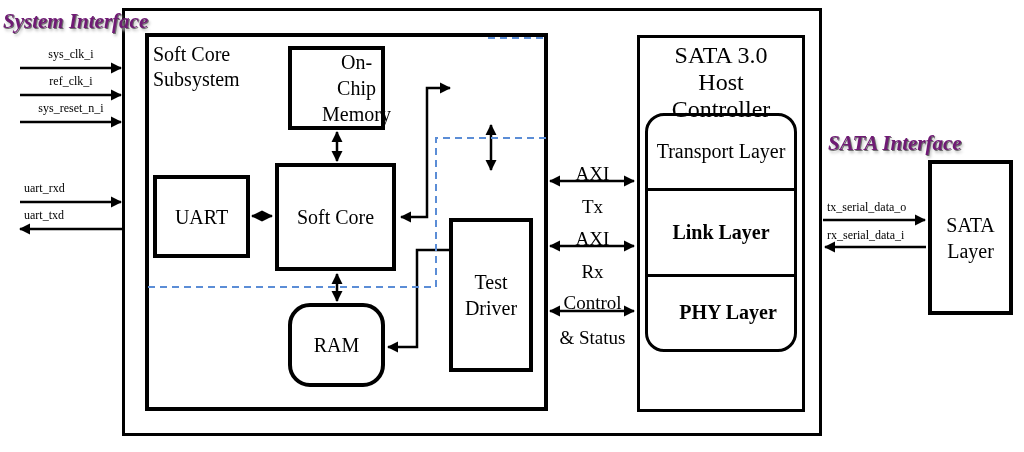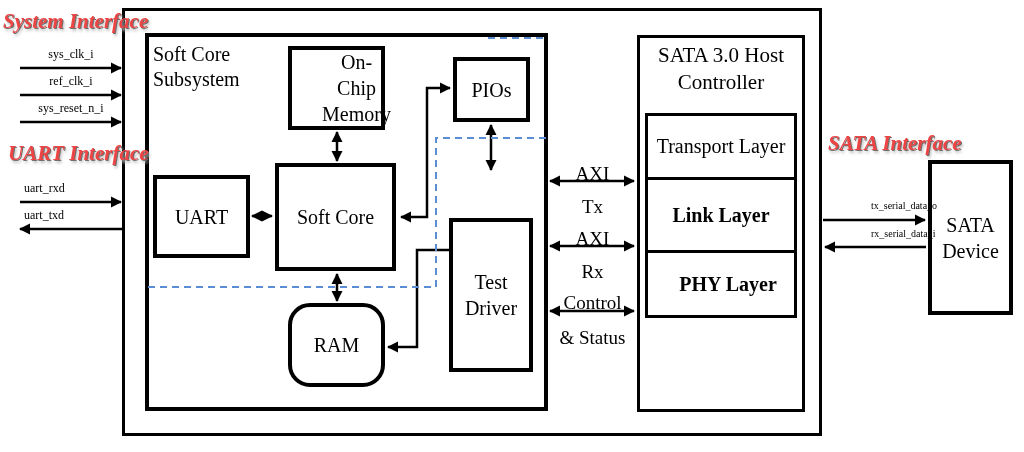--- a/index.html
+++ b/index.html
@@ -7,78 +7,75 @@
     position:relative;width:1024px;height:452px;background:#ffffff;overflow:hidden;
     font-family:"Liberation Serif","DejaVu Serif",serif;color:#000;
   }
   #canvas *{box-sizing:border-box;}
   .box{position:absolute;background:#fff;border:4px solid #000;z-index:1;}
   .thin{border-width:3px;}
   .lbl{display:flex;align-items:center;justify-content:center;text-align:center;
        width:100%;height:100%;font-size:20px;line-height:1.3;}
   .abs-text{position:absolute;z-index:3;white-space:nowrap;}
   .iface-heading{
-    font-size:21px;font-weight:bold;font-style:italic;color:#ef4444;
+    font-size:21px;font-weight:bold;font-style:italic;color:#701a75;
     text-shadow:1px 1px 0 #6f6f6f,2px 3px 3px #bdbdbd;
   }
   .sig-label{font-size:12px;}
   .sig-center{text-align:center;width:102px;left:20px;}
-  .sig-small{font-size:10px;margin-left:44px;}
+  .sig-small{font-size:12px;}
   .bus-label{font-size:19px;left:548px;width:89px;text-align:center;margin-top:12px;}
   .subsystem-title{left:153px;top:42px;width:104px;font-size:20px;line-height:25px;white-space:normal;}
-  .sata-title{left:637px;top:42px;width:168px;padding:0 16px;font-size:21px;line-height:27px;
+  .sata-title{left:637px;top:42px;width:168px;padding:0 16px;font-size:24px;line-height:27px;
               text-align:center;white-space:normal;}
   #layers{display:flex;flex-direction:column;padding:0;}
   .layer{display:flex;align-items:center;justify-content:center;font-size:20px;}
   .layer+.layer{border-top:3px solid #000;font-weight:bold;}
   #svg-overlay{position:absolute;left:0;top:0;z-index:2;}
 </style>
 </head>
 <body>
 
 <div id="canvas">
 
   <div class="box thin" style="left:122px;top:8px;width:700px;height:428px;"></div>
 
   <div class="box" style="left:145px;top:33px;width:403px;height:378px;"></div>
 
   <div class="box" style="left:288px;top:46px;width:97px;height:84px;padding-left:40px;">
     <div class="lbl">On-Chip Memory</div>
   </div>
 
-  <div class="box" style="left:453px;top:57px;width:77px;height:65px;">
-    <div class="lbl">PIOs</div>
-  </div>
 
   <div class="box" style="left:153px;top:175px;width:97px;height:83px;">
     <div class="lbl">UART</div>
   </div>
 
   <div class="box" style="left:275px;top:163px;width:121px;height:108px;">
     <div class="lbl">Soft Core</div>
   </div>
 
   <div class="box" style="left:449px;top:173px;width:84px;height:154px;margin-top:45px;">
     <div class="lbl">Test Driver</div>
   </div>
 
   <div class="box" style="left:288px;top:303px;width:97px;height:84px;border-radius:22px;">
     <div class="lbl">RAM</div>
   </div>
 
   <div class="box thin" style="left:637px;top:35px;width:168px;height:377px;"></div>
 
-  <div class="box thin" id="layers" style="left:645px;top:113px;width:152px;height:205px;">
+  <div class="box thin" id="layers" style="left:645px;top:113px;width:152px;height:239px;border-radius:19px;">
     <div class="layer" style="flex:90 0 0;">Transport Layer</div>
     <div class="layer" style="flex:104 0 0;">Link Layer</div>
     <div class="layer" style="flex:91 0 0;padding-left:14px;">PHY Layer</div>
   </div>
 
   <div class="box" style="left:928px;top:160px;width:85px;height:155px;">
-    <div class="lbl">SATA Device</div>
+    <div class="lbl">SATA Layer</div>
   </div>
 
   <svg id="svg-overlay" width="1024" height="452" viewBox="0 0 1024 452">
     <defs>
       <marker id="ah" viewBox="0 0 6 6" refX="5.5" refY="3" markerWidth="4.5" markerHeight="4.5" orient="auto-start-reverse" markerUnits="strokeWidth">
         <path d="M0,0 L6,3 L0,6 Z" fill="#000"></path>
       </marker>
     </defs>
     <g stroke="#000" stroke-width="2.5" fill="none">
       <path d="M20,68 H121" marker-end="url(#ah)"></path>
@@ -105,21 +102,20 @@
       <path d="M488,38 H546"></path>
       <path d="M546,138 H436 V287 H147"></path>
     </g>
   </svg>
 
   <div class="abs-text iface-heading" style="left:3px;top:9px;">System Interface</div>
   <div class="abs-text sig-label sig-center" style="top:47px;">sys_clk_i</div>
   <div class="abs-text sig-label sig-center" style="top:74px;">ref_clk_i</div>
   <div class="abs-text sig-label sig-center" style="top:101px;">sys_reset_n_i</div>
 
-  <div class="abs-text iface-heading" style="left:8px;top:141px;">UART Interface</div>
   <div class="abs-text sig-label" style="left:24px;top:181px;">uart_rxd</div>
   <div class="abs-text sig-label" style="left:24px;top:208px;">uart_txd</div>
 
   <div class="abs-text subsystem-title">Soft Core Subsystem</div>
 
   <div class="abs-text bus-label" style="top:151px;">AXI</div>
   <div class="abs-text bus-label" style="top:184px;">Tx</div>
   <div class="abs-text bus-label" style="top:216px;">AXI</div>
   <div class="abs-text bus-label" style="top:249px;">Rx</div>
   <div class="abs-text bus-label" style="top:280px;">Control</div>

